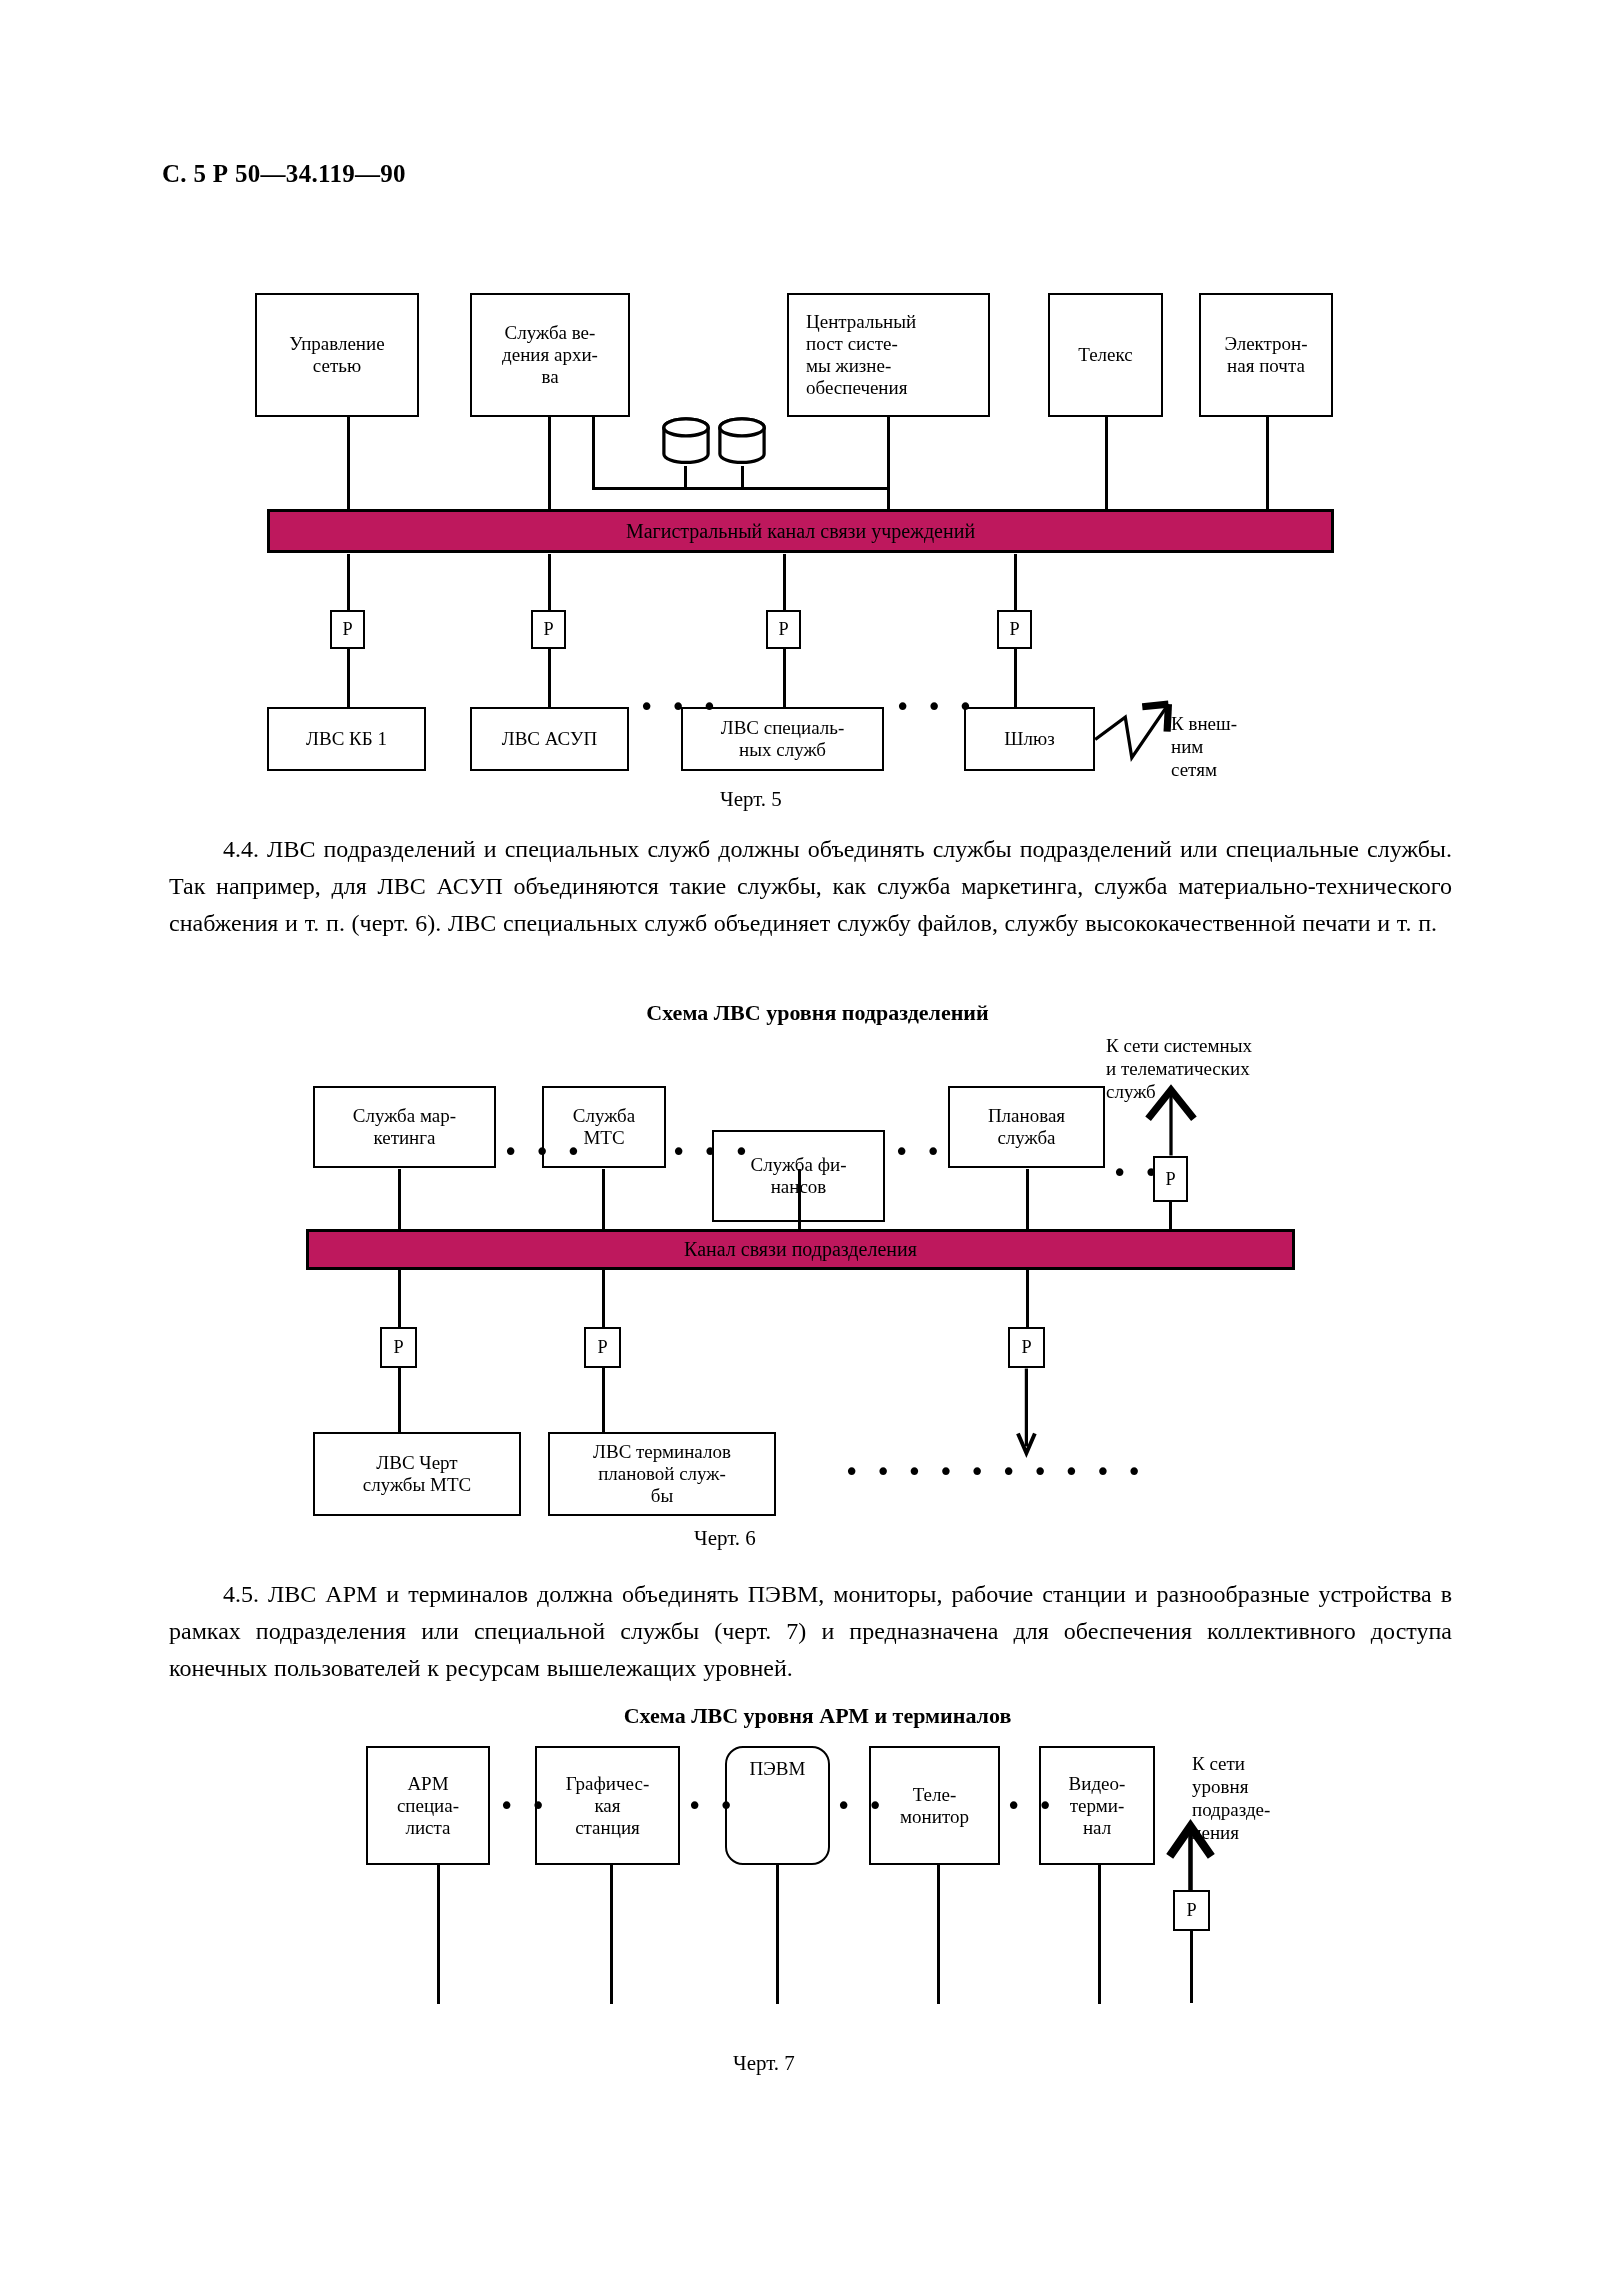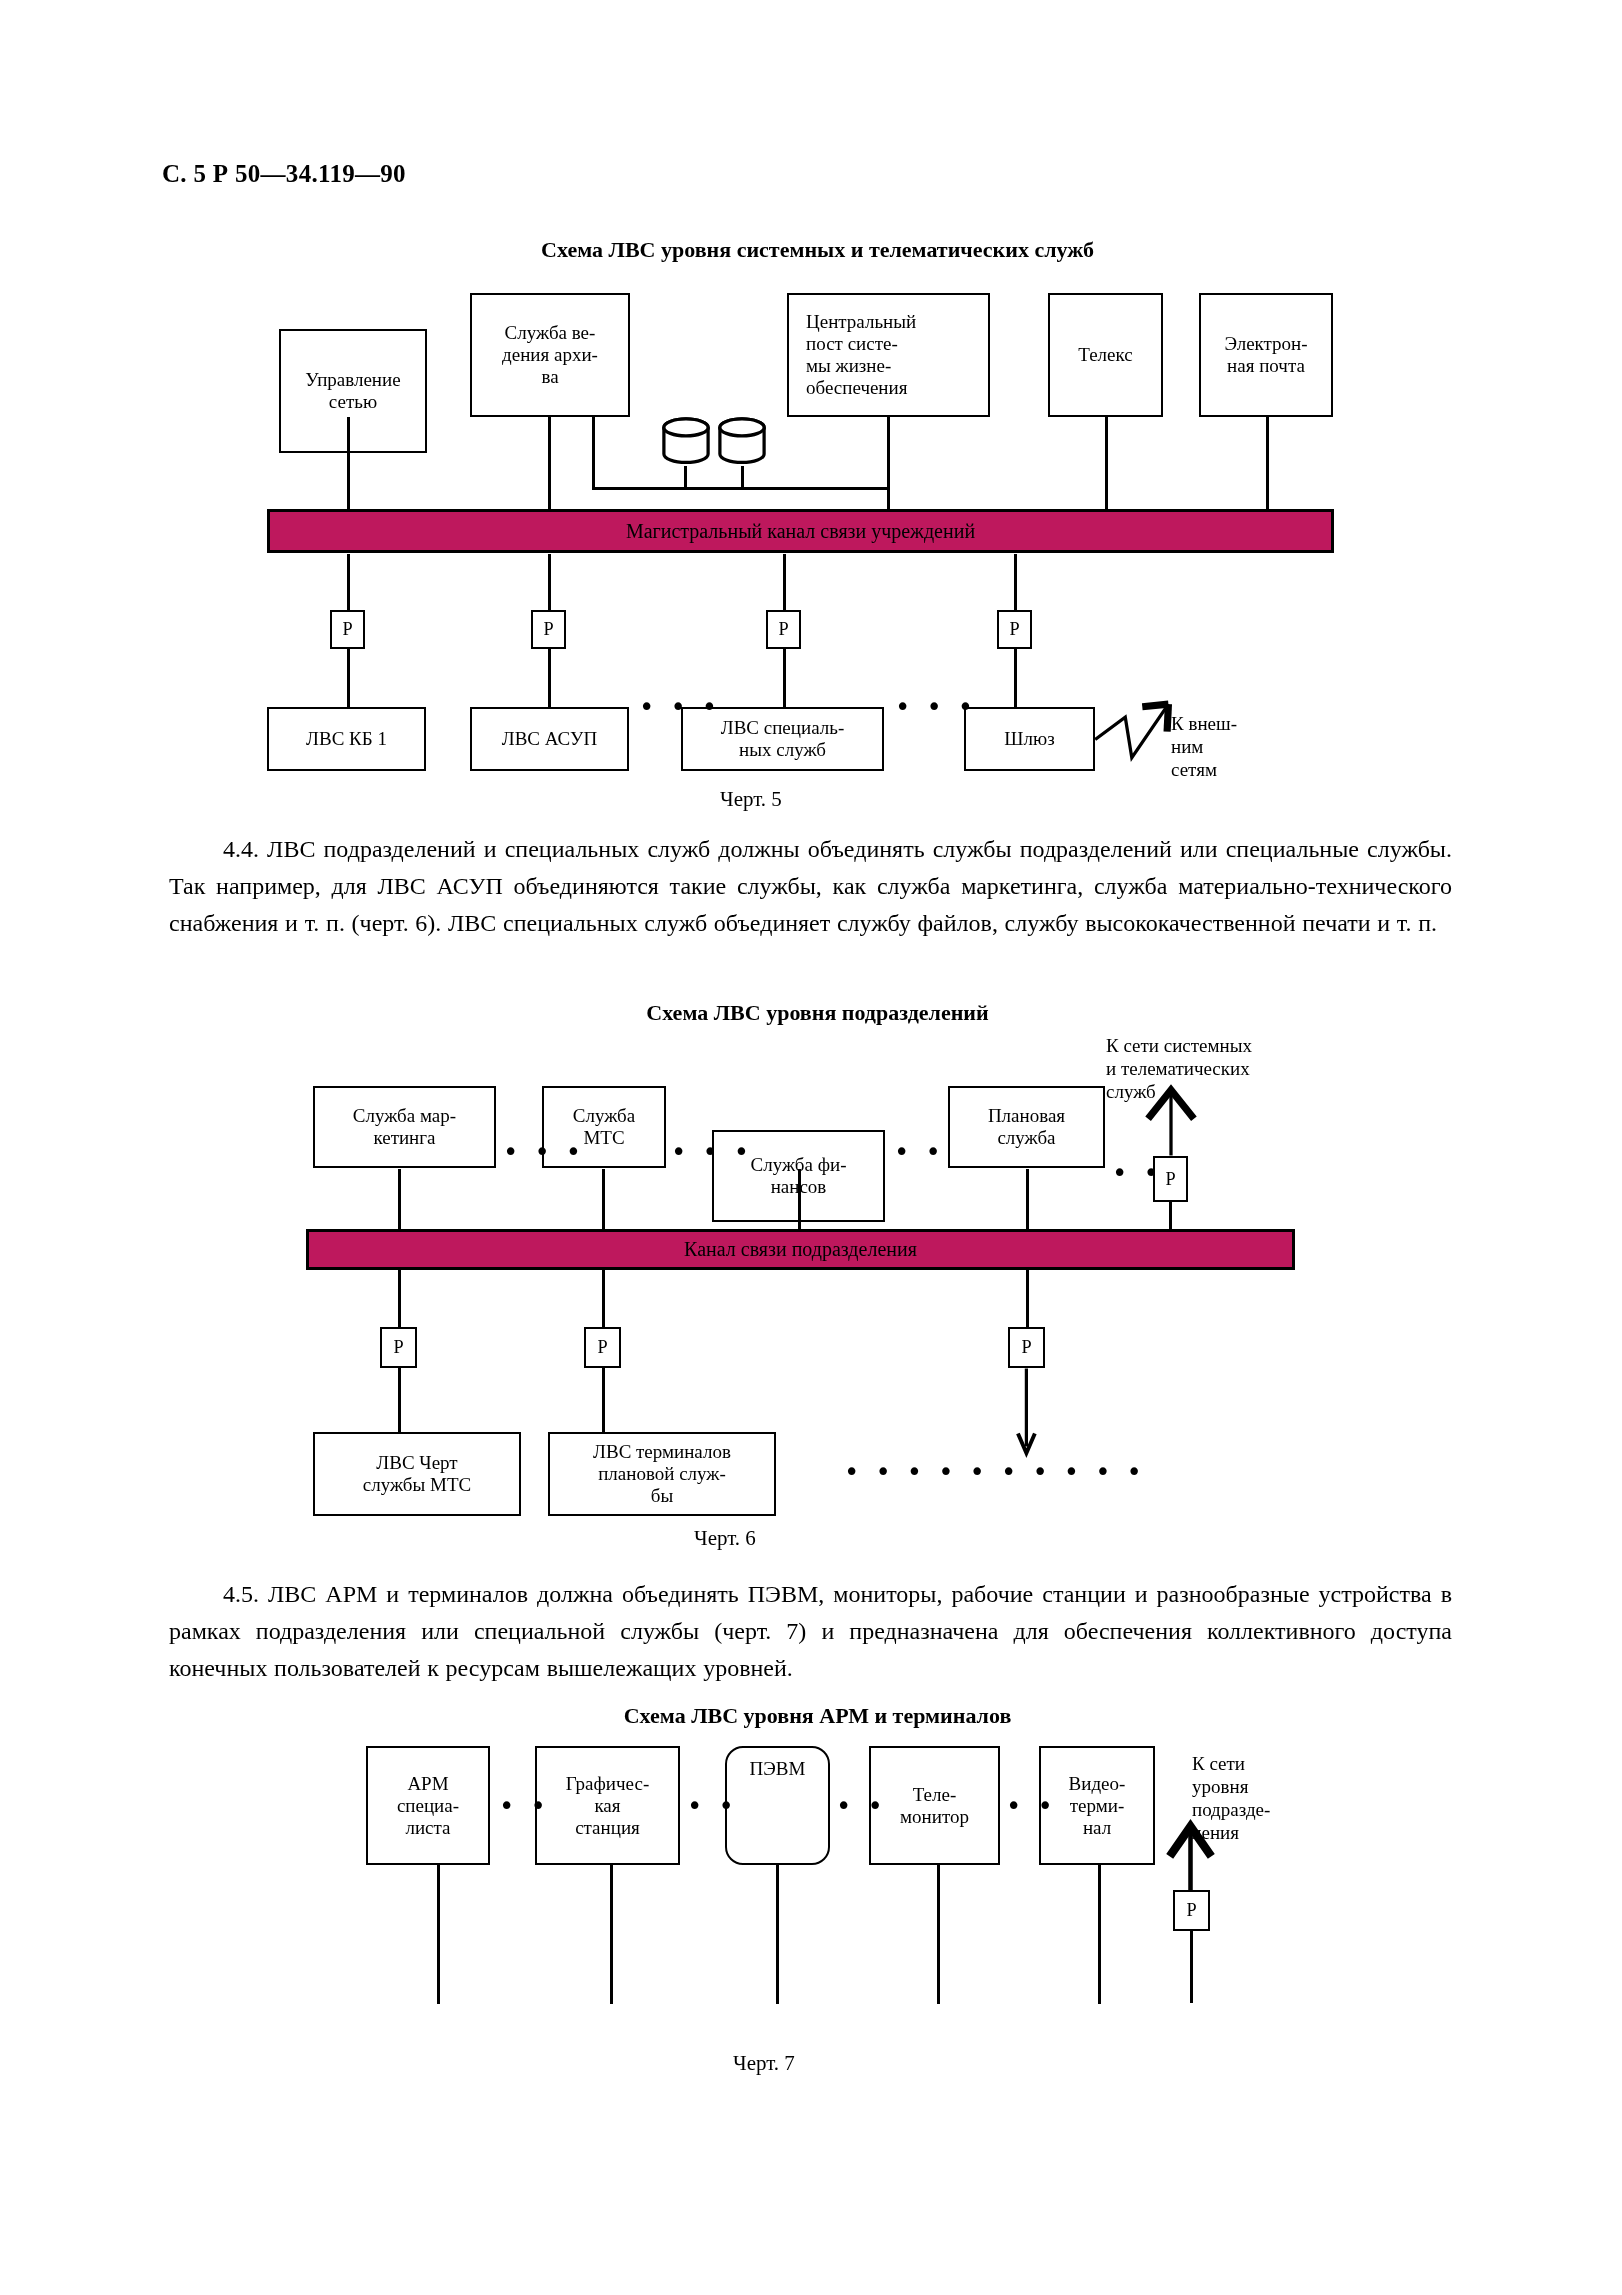--- a/index.html
+++ b/index.html
@@ -125,23 +125,22 @@
   }
   .arrow-svg { position: absolute; }
 </style>
 </head>
 <body>
 
 <div class="page">
 
   <div class="page-header">С. 5 Р 50—34.119—90</div>
 
-  <div class="fig-title" style="left:484px; top:237px; width:667px;">Схема ЛВС уровня системных и телематических служб</div>
-
-  <div class="dbox" style="left:279px; top:293px; width:148px; height:124px;margin-top:36px;">
+
+  <div class="dbox" style="left:255px; top:293px; width:164px; height:124px;">
     <div>
       <div>Управление</div>
       <div>сетью</div>
     </div>
   </div>
 
   <div class="dbox" style="left:470px; top:293px; width:160px; height:124px;">
     <div>
       <div>Служба ве-</div>
       <div>дения архи-</div>

